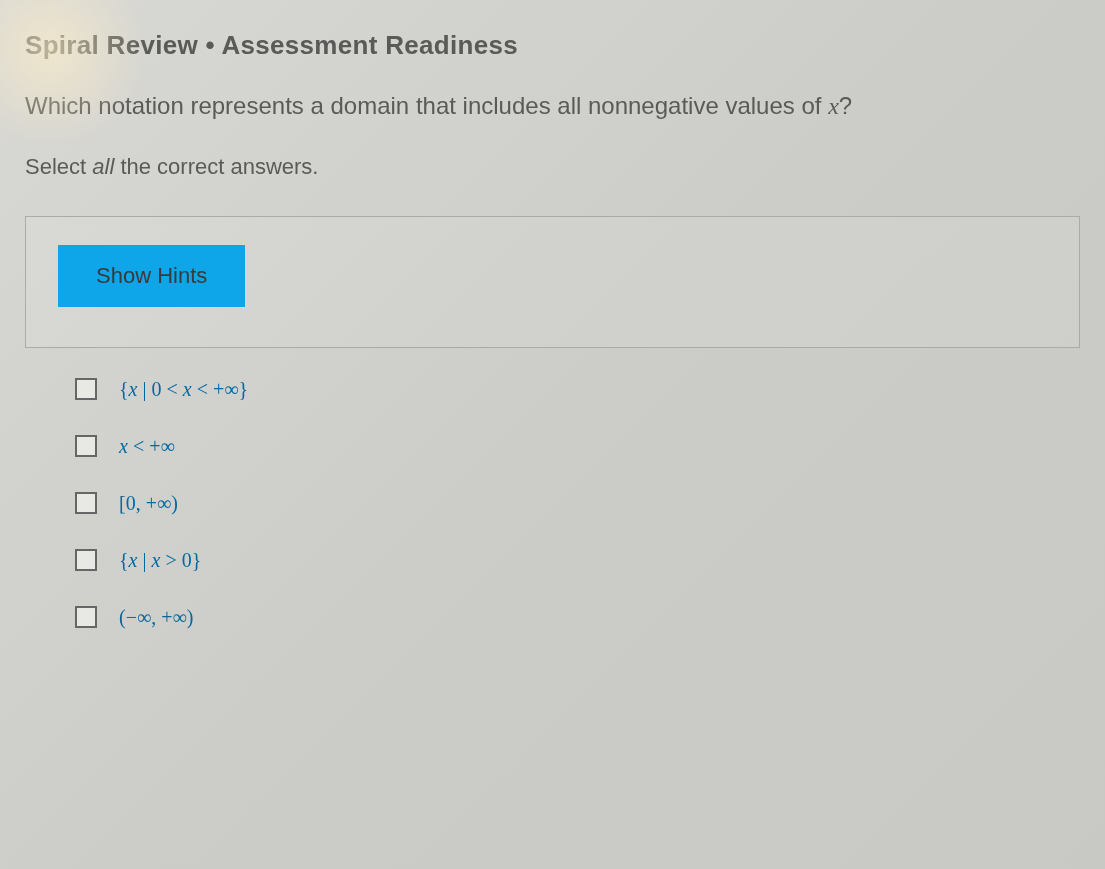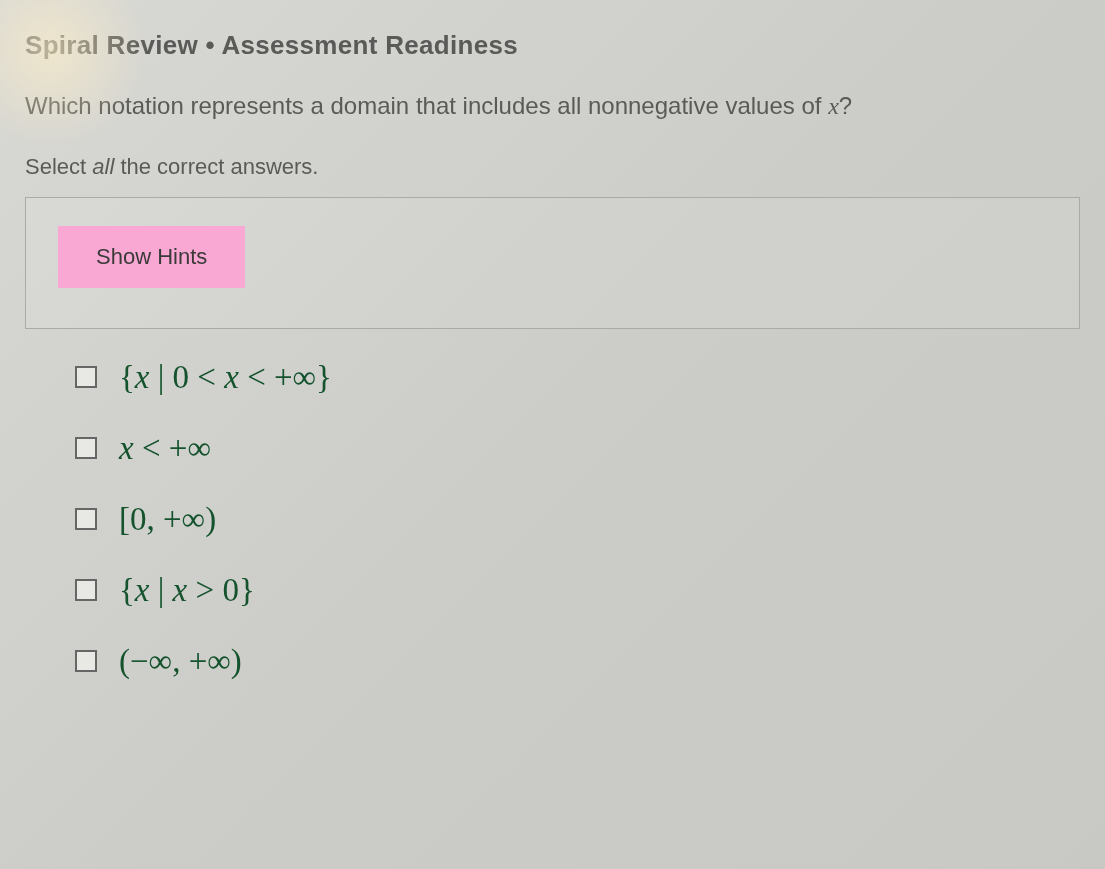--- a/index.html
+++ b/index.html
@@ -39,34 +39,34 @@
       margin-bottom: 30px;
       line-height: 1.4;
     }
     .question .math-var {
       font-style: italic;
       font-family: 'Times New Roman', serif;
     }
     .instruction {
       font-size: 22px;
       color: #5a5a58;
-      margin-bottom: 17px;
+      margin-bottom: 36px;
     }
     .instruction .emph {
       font-style: italic;
     }
     .hint-box {
       border: 1px solid #aaa;
       padding: 28px 32px 40px 32px;
       margin-bottom: 30px;
       background: rgba(255,255,255,0.08);
     }
     .hint-button {
       display: inline-block;
-      background: #f9a8d4;
+      background: #0ea5e9;
       padding: 18px 38px;
       font-size: 22px;
       color: #3a3a38;
       border: none;
       cursor: pointer;
       font-family: inherit;
     }
     .options {
       padding-left: 50px;
     }
@@ -79,22 +79,22 @@
       width: 22px;
       height: 22px;
       border: 2px solid #666;
       background: #e8e8e4;
       margin-right: 22px;
       flex-shrink: 0;
       cursor: pointer;
     }
     .option-text {
       font-family: 'Times New Roman', serif;
-      font-size: 33px;
-      color: #14532d;
+      font-size: 20px;
+      color: #0369a1;
     }
     .option-text .var {
       font-style: italic;
     }
   </style>
 </head>
 <body>
 
 <div class="glare"></div>
 

